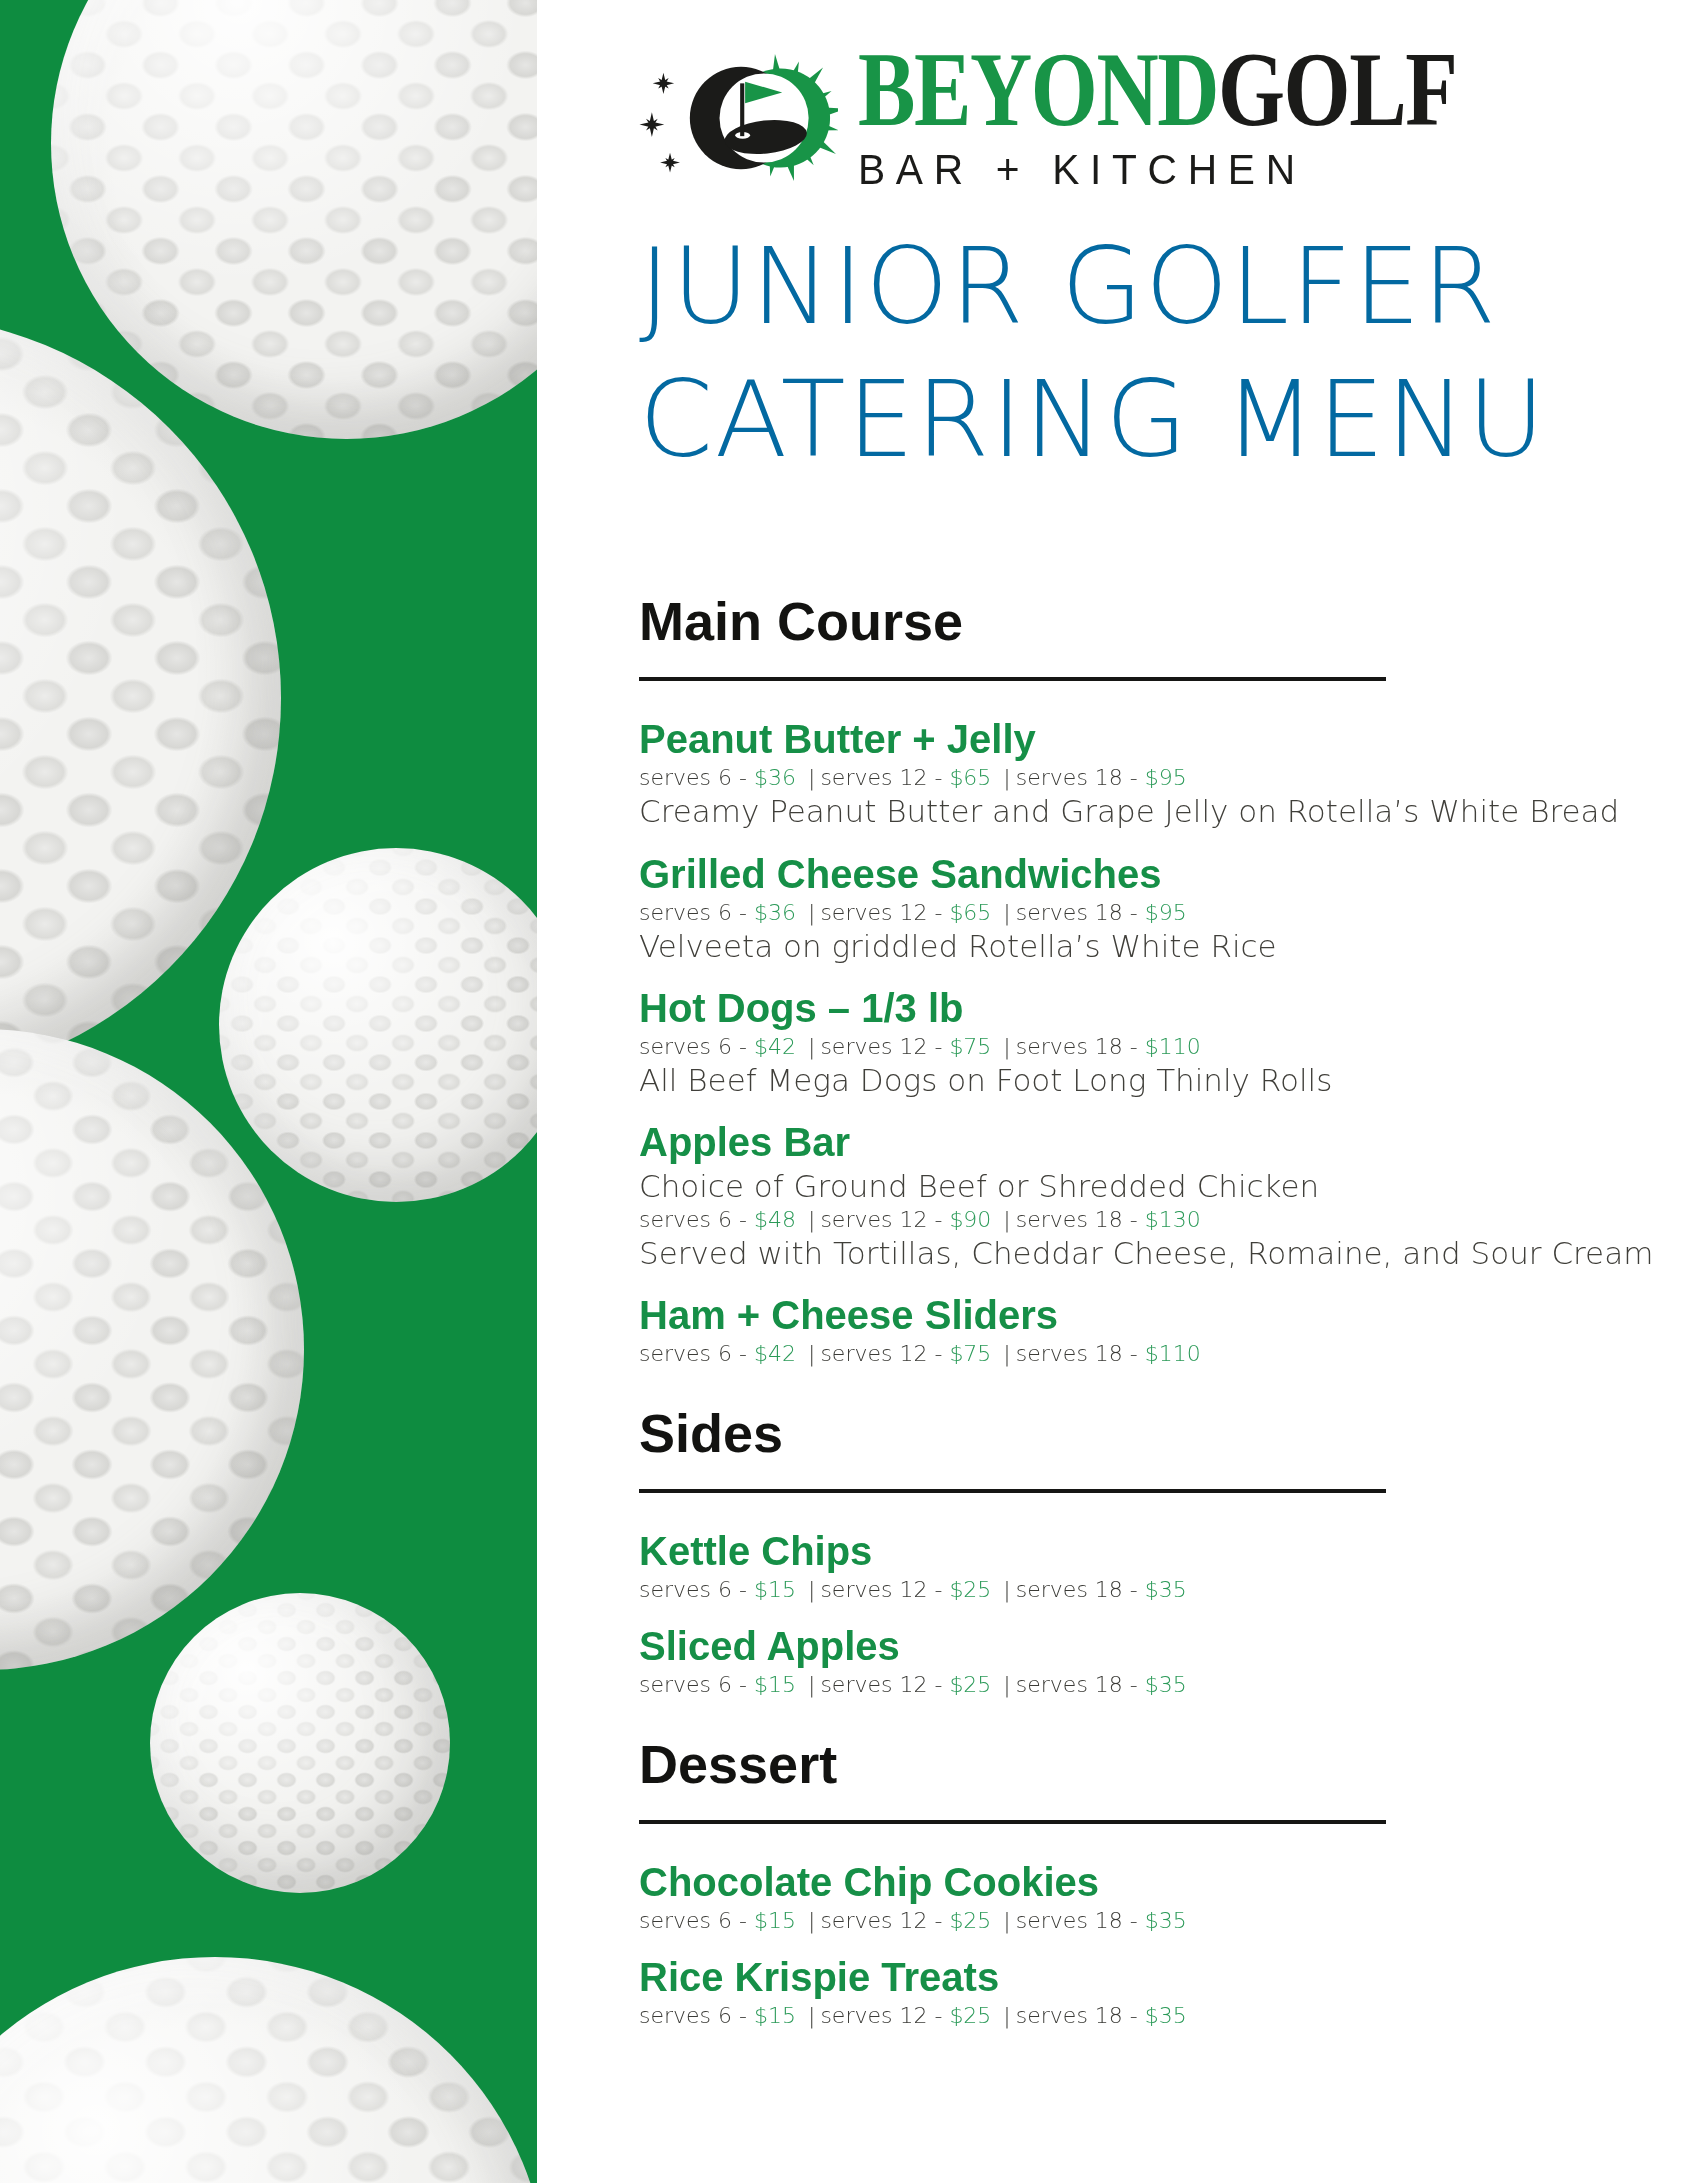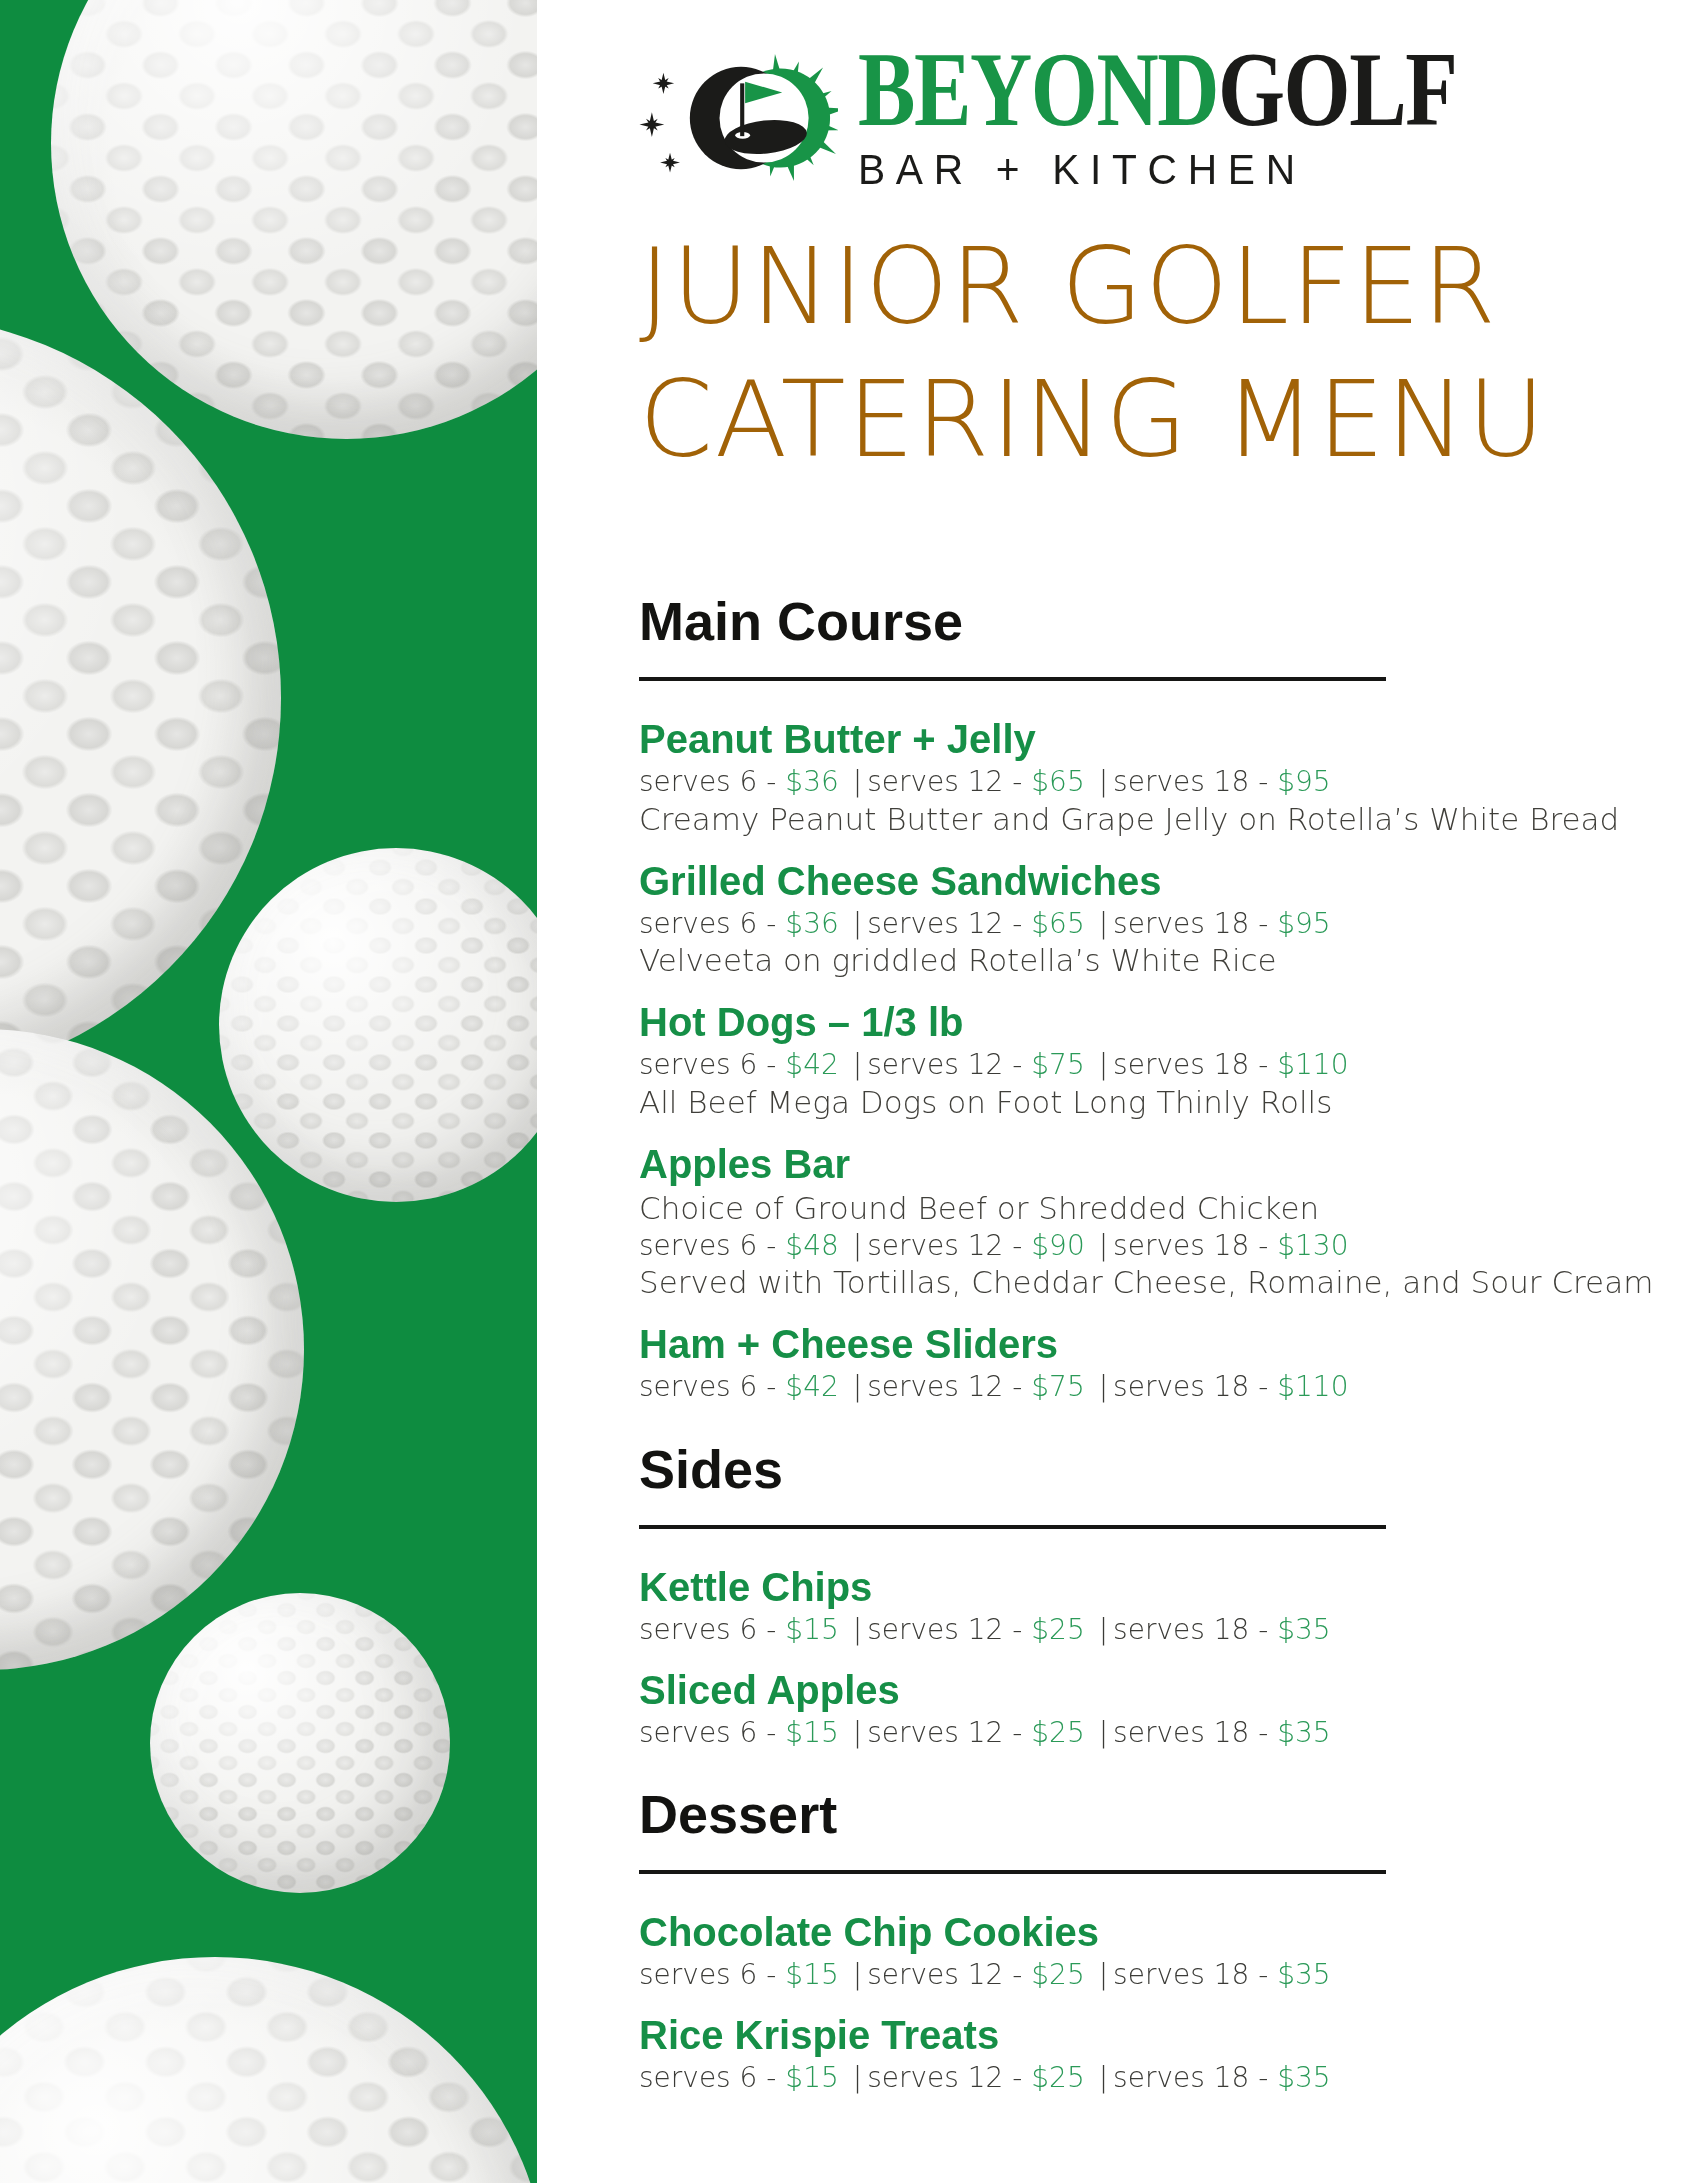--- a/index.html
+++ b/index.html
@@ -75,21 +75,21 @@
     font-size:42px;font-weight:400;color:var(--ink);
     letter-spacing:11px;margin-top:6.7px;white-space:nowrap;
     transform:scaleX(0.97);transform-origin:left center;
   }
 
   .page-title{
     margin:37px 0 0 0;
     font-family:"DejaVu Sans","Liberation Sans",sans-serif;
     font-weight:200;
     font-size:106px;line-height:1.25;letter-spacing:1.7px;
-    color:#a16207;
+    color:#0369a1;
   }
 
   .menu-section{margin-top:34px;}
   .menu-section:first-child{margin-top:104px;}
   .section-heading{
     font-family:"Liberation Sans",sans-serif;
     font-weight:700;font-size:54px;color:#131311;
     margin:0;line-height:1.15;
   }
   .section-rule{
@@ -104,21 +104,21 @@
   }
   .thin{
     font-family:"DejaVu Sans","Liberation Sans",sans-serif;
     font-weight:300;
   }
   .item-desc-above,.item-desc{
     font-size:31px;line-height:1.2;color:var(--body-gray);
     margin:0 0 1.7px 0;
   }
   .item-serves{
-    font-size:28px;line-height:1.2;color:#3b3b37;
+    font-size:22px;line-height:1.2;color:#3b3b37;
     margin:0 0 1.7px 0;
   }
   .item-serves .price{color:var(--price-green);}
   .item-serves .sep{color:#3b3b37;padding:0 5px;}
 </style>
 </head>
 <body>
 
 <div class="page">
 

